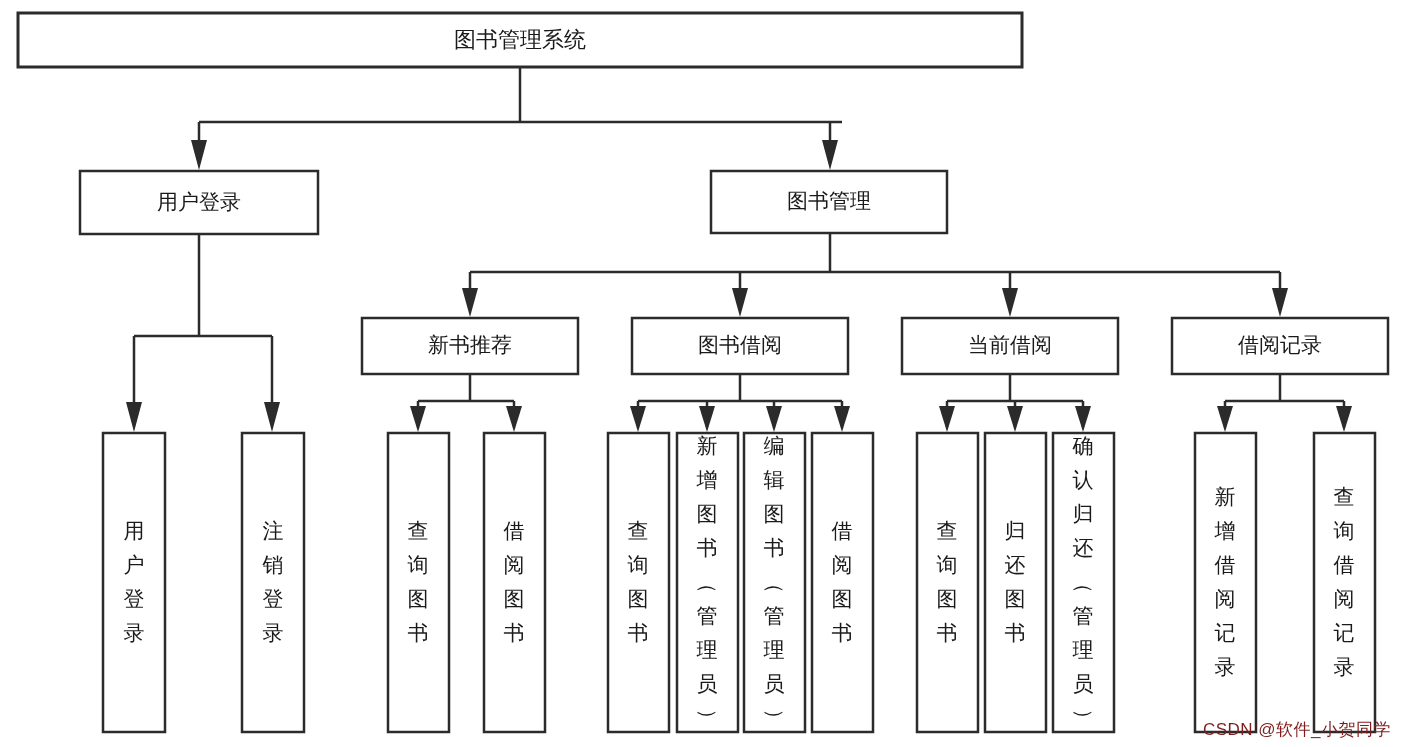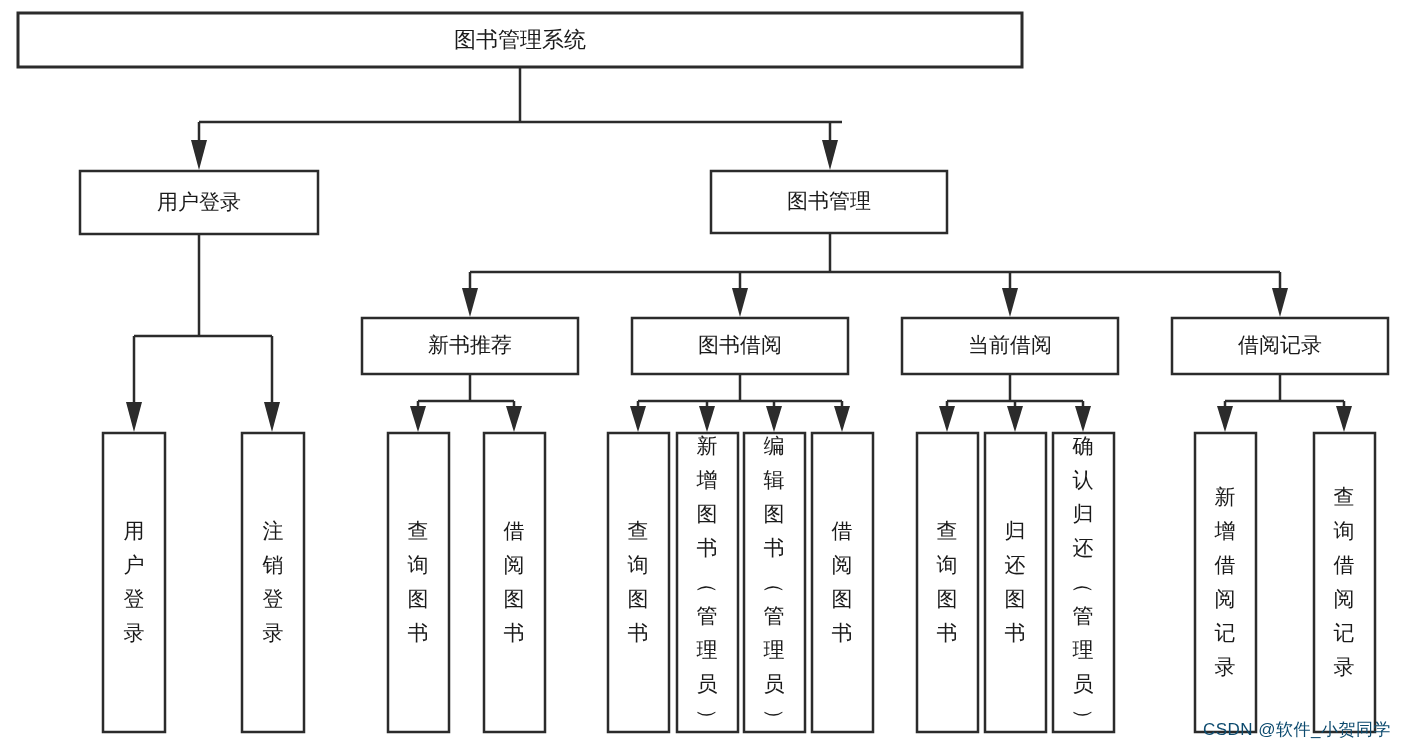--- a/index.html
+++ b/index.html
@@ -65,21 +65,21 @@
     fill: #1a1a1a;
     text-anchor: middle;
     dominant-baseline: middle;
   }
   .watermark {
     position: absolute;
     right: 14px;
     bottom: 6px;
     font-family: "Liberation Sans", "DejaVu Sans", sans-serif;
     font-size: 17px;
-    color: #0c4a6e;
+    color: #7f1d1d;
     white-space: nowrap;
     letter-spacing: 0.5px;
     user-select: none;
   }
 </style>
 </head>
 <body>
 
 <div id="diagram-root">
 

